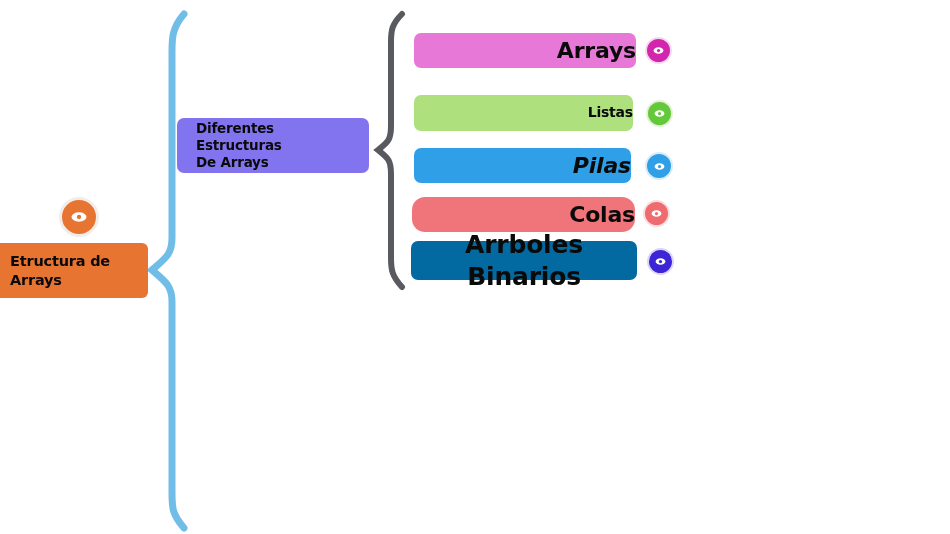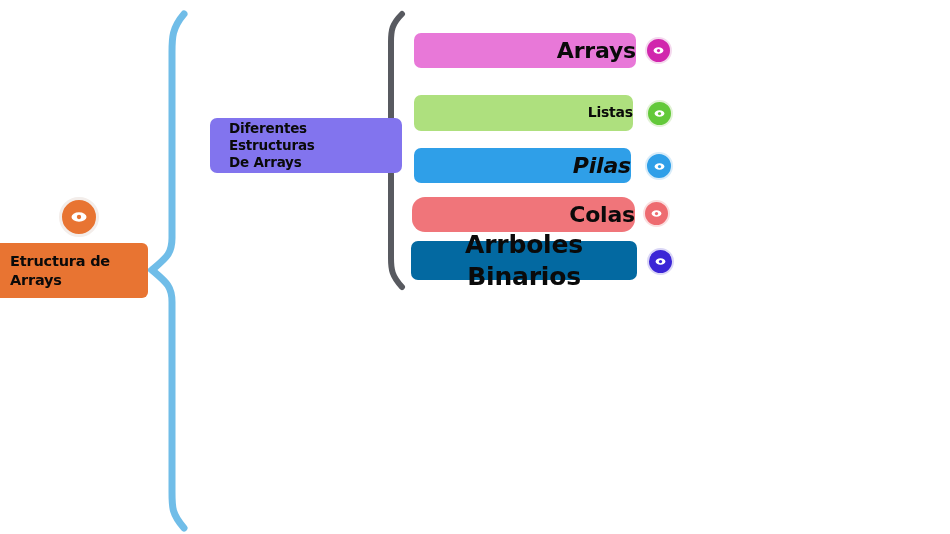--- a/index.html
+++ b/index.html
@@ -113,21 +113,21 @@
     </span>
   </div>
 
   <div class="badge badge-root" style="background:#E87432;border:3px solid #F3EDEA;">
     <svg width="20" height="20" viewBox="0 0 24 24">
       <ellipse cx="12" cy="12" rx="9" ry="5.6" fill="#ffffff"></ellipse>
       <circle cx="12" cy="12" r="2.6" fill="#E87432"></circle>
     </svg>
   </div>
 
-  <div class="node node-mid" style="background:#8274EE;margin-left:33px;">
+  <div class="node node-mid" style="background:#8274EE;">
     <span>
       <span>Diferentes Estructuras</span><br>
       <span>De Arrays</span>
     </span>
   </div>
 
   <div class="node node-leaf leaf-arrays" style="background:#E878D8;">
     <span>Arrays</span>
   </div>
   <div class="badge badge-arrays" style="background:#D126AD;border:2px solid #F4D9EE;">

